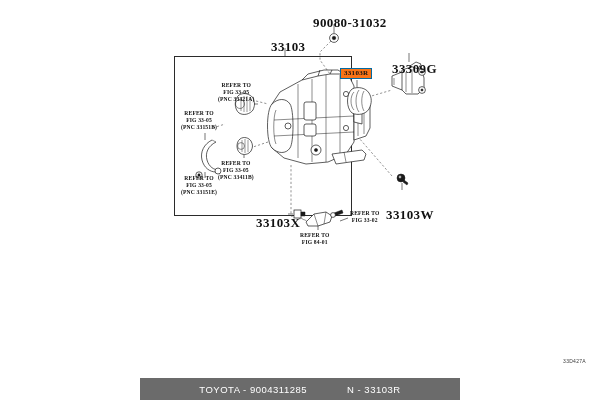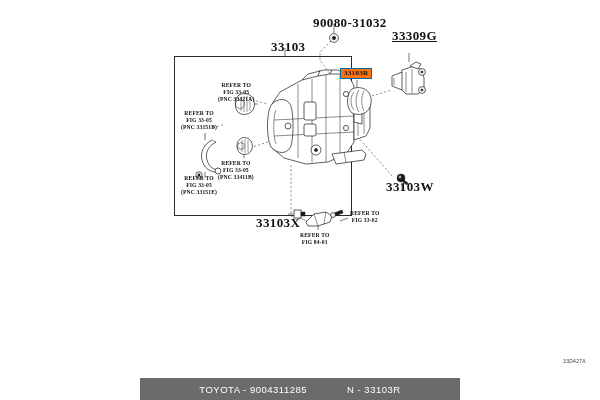--- a/index.html
+++ b/index.html
@@ -257,27 +257,27 @@
   <svg class="abs" style="left:394px;top:172px;width:16px;height:14px;">
     <circle class="fillk" cx="7" cy="6" r="4"></circle>
     <circle class="fillw" cx="6" cy="5" r="1.4"></circle>
     <path class="fillk" d="M10,8 L14,11 L13,13 L9,10 Z"></path>
   </svg>
 
   <div class="abs lbl" style="left:313px;top:16px;">90080-31032</div>
 
   <div class="abs lbl" style="left:271px;top:40px;">33103</div>
 
-  <div class="abs lbl" style="left:392px;top:29px;text-decoration:underline;">33309G</div>
+  <div class="abs lbl" style="left:392px;top:62px;">33309G</div>
 
   <div class="abs hl" style="left:340px;top:68px;">33103R</div>
 
   <div class="abs lbl" style="left:256px;top:216px;">33103X</div>
 
-  <div class="abs lbl" style="left:386px;top:180px;">33103W</div>
+  <div class="abs lbl" style="left:386px;top:208px;">33103W</div>
 
   <div class="abs refer-block" style="left:218px;top:82px;">
     <div class="lbl-sm">REFER TO</div>
     <div class="lbl-sm">FIG 33-05</div>
     <div class="lbl-sm">(PNC 33321A)</div>
   </div>
 
   <div class="abs refer-block" style="left:181px;top:110px;">
     <div class="lbl-sm">REFER TO</div>
     <div class="lbl-sm">FIG 33-05</div>

